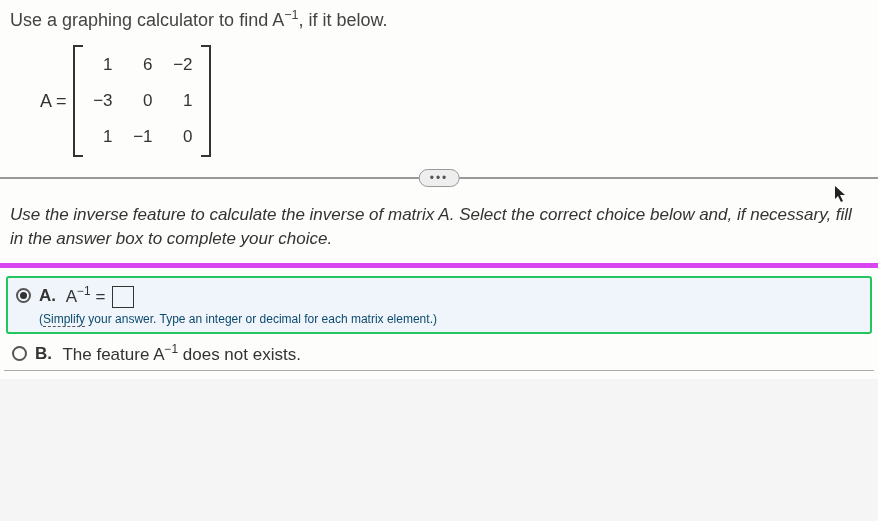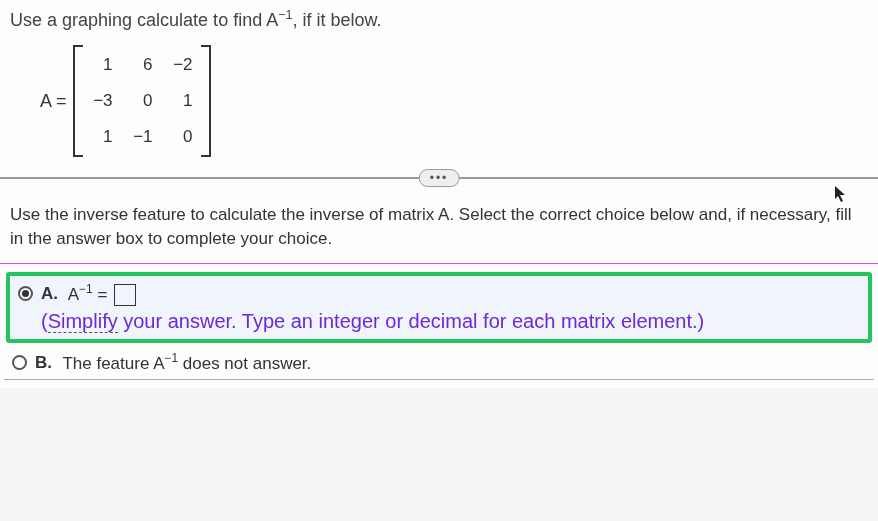--- a/index.html
+++ b/index.html
@@ -70,22 +70,23 @@
       border-radius: 10px;
       padding: 0 10px;
       font-size: 12px;
       letter-spacing: 2px;
       color: #555;
       line-height: 16px;
       cursor: pointer;
     }
     .mid-section {
       padding: 24px 10px 12px 10px;
-      border-bottom: 1px solid #d946ef;
+      border-bottom: 5px solid #d946ef;
       position: relative;
+      font-style: italic;
     }
     .cursor-arrow {
       position: absolute;
       right: 30px;
       top: 6px;
       font-size: 18px;
     }
     .prompt {
       font-size: 17px;
       color: #333;
@@ -95,21 +96,21 @@
       padding: 6px 4px 8px 4px;
     }
     .choice {
       display: flex;
       align-items: flex-start;
       gap: 8px;
       padding: 6px 8px;
       font-size: 17px;
     }
     .choice.selected {
-      border: 4px solid #22c55e;
+      border: 2px solid #22c55e;
       border-radius: 3px;
       background: #f0f5fb;
       margin: 2px;
     }
     .radio {
       width: 15px;
       height: 15px;
       border: 2px solid #555;
       border-radius: 50%;
       margin-top: 4px;
@@ -129,35 +130,35 @@
     .choice-label { font-weight: bold; margin-right: 6px; }
     .answer-box {
       display: inline-block;
       width: 22px;
       height: 22px;
       border: 1.5px solid #333;
       vertical-align: middle;
       margin-left: 2px;
     }
     .hint {
-      font-size: 20px;
-      color: #6d28d9;
+      font-size: 12px;
+      color: #0c4a6e;
       margin-top: 4px;
     }
     .underline { border-bottom: 1px dashed #555; }
     .bottom-border { border-bottom: 1px solid #aaa; }
   </style>
 </head>
 <body>
 
 <div class="container">
 
   <div class="top-section">
     <div class="instruction">
-      <span>Use a graphing calculate to find A</span><span class="sup">−1</span><span>, if it below.</span>
+      <span>Use a graphing calculator to find A</span><span class="sup">−1</span><span>, if it below.</span>
     </div>
 
     <div class="matrix-row">
       <span class="alabel">A =</span>
       <span class="matrix">
         <span class="bracket-left"></span>
         <span class="matrix-content">
           <span class="mcell">1</span>
           <span class="mcell">6</span>
           <span class="mcell">−2</span>
@@ -196,19 +197,19 @@
           <span>A</span><span class="sup">−1</span><span> = </span><span class="answer-box"></span>
         </div>
         <div class="hint">(<span class="underline">Simplify</span><span> your answer. Type an integer or decimal for each matrix element.)</span></div>
       </div>
     </div>
 
     <div class="choice bottom-border">
       <span class="radio"></span>
       <div class="choice-body">
         <span class="choice-label">B.</span>
-        <span>The feature A</span><span class="sup">−1</span><span> does not answer.</span>
+        <span>The feature A</span><span class="sup">−1</span><span> does not exists.</span>
       </div>
     </div>
 
   </div>
 
 </div>
 
 </body></html>

